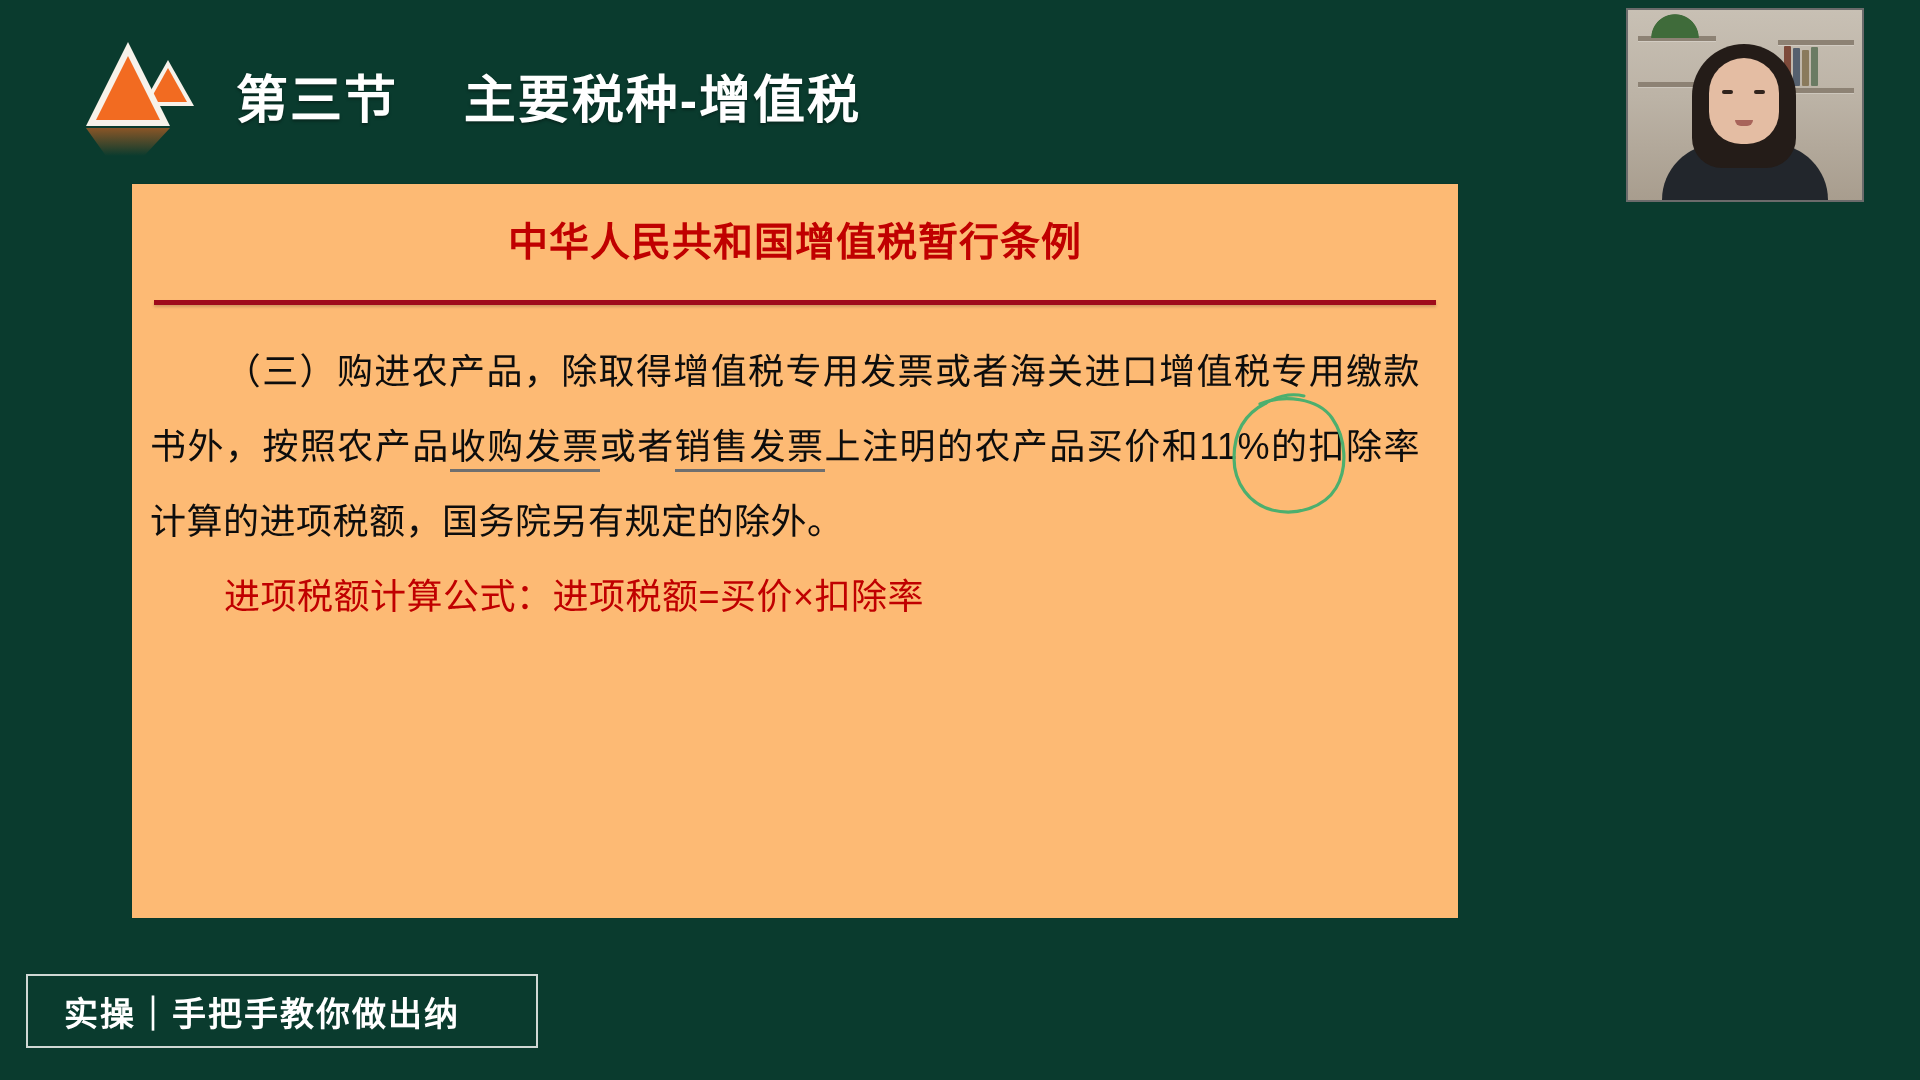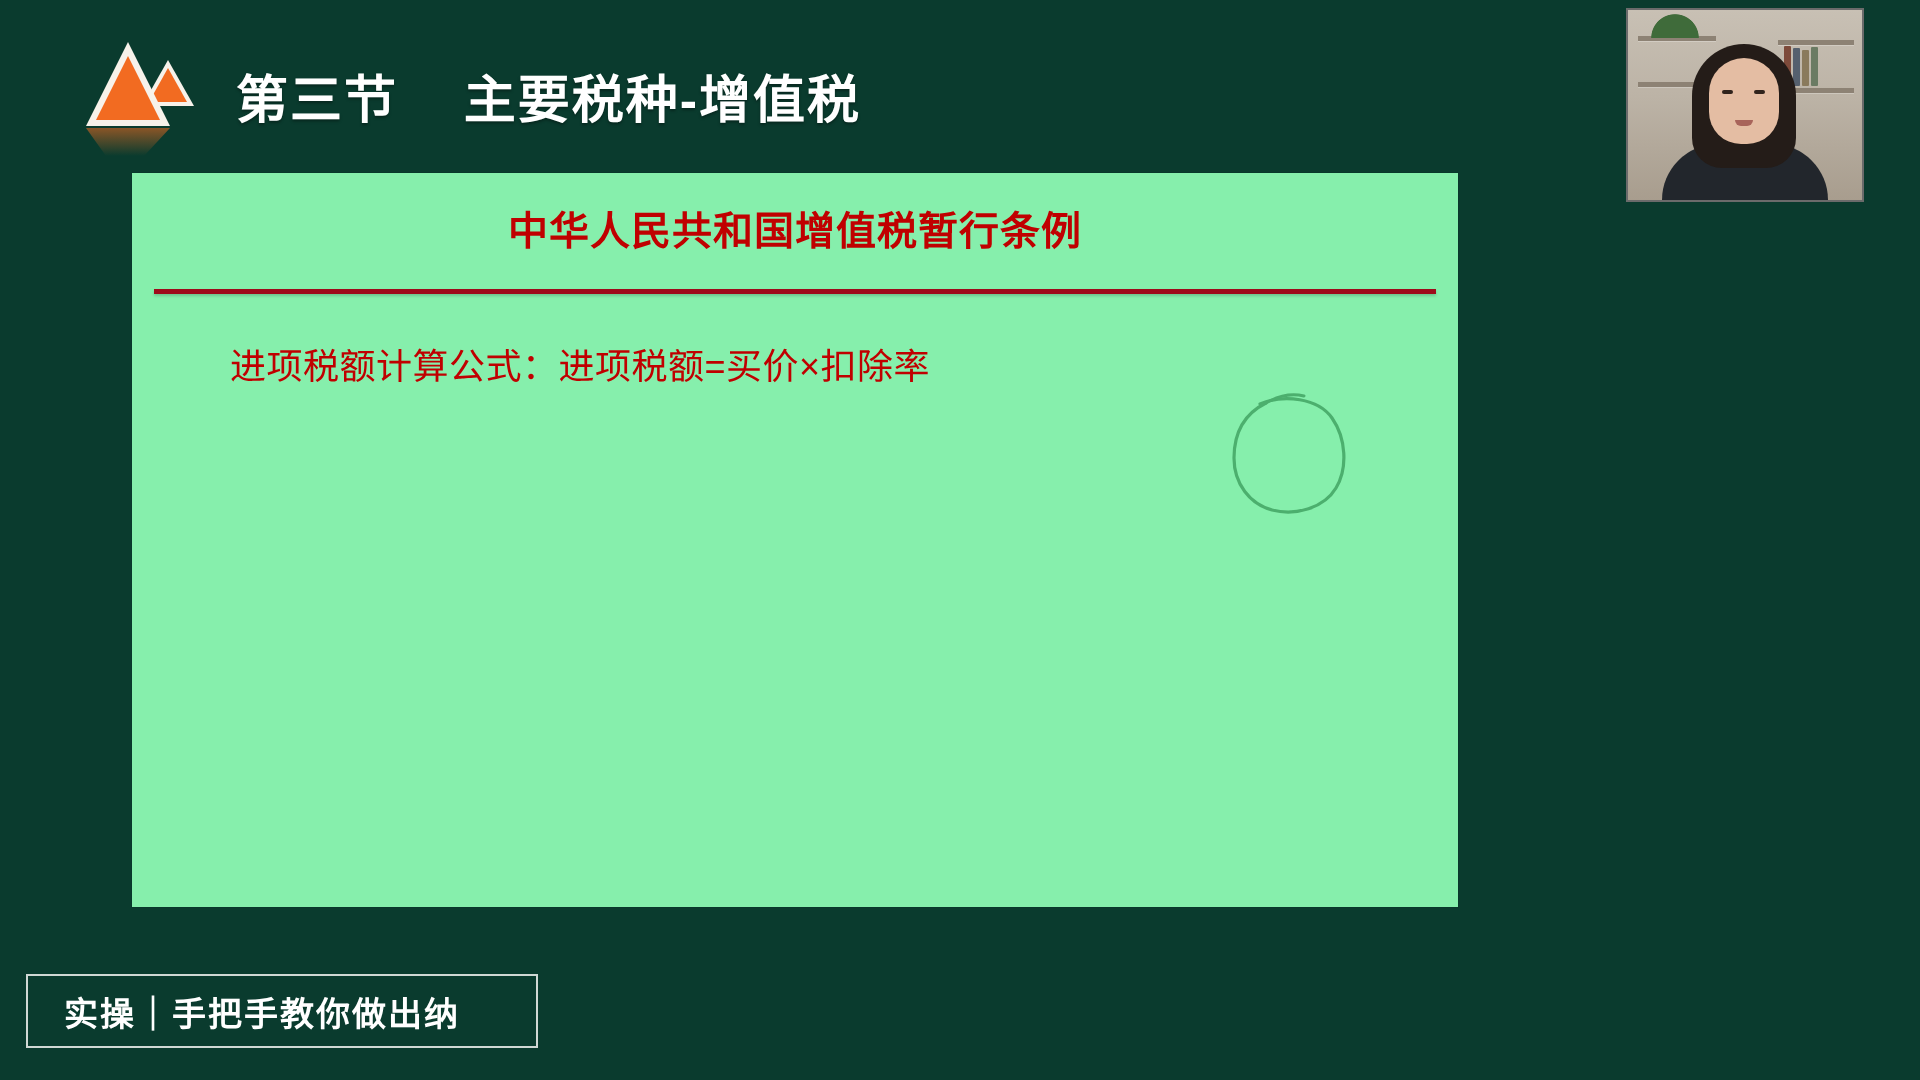--- a/index.html
+++ b/index.html
@@ -120,24 +120,24 @@
     left: 96px; bottom: 50px;
     width: 42px; height: 20px;
     background: #3b3f46;
     border-radius: 10px 10px 0 0;
   }
 
   
   .card {
     position: absolute;
     left: 132px;
-    top: 173px;
+    top: 184px;
     width: 1326px;
     height: 734px;
-    background: #86efac;
+    background: #fdba74;
     box-shadow: 0 0 0 1px rgba(0,0,0,.05);
   }
 
   .card-title {
     margin: 0;
     padding-top: 26px;
     text-align: center;
     color: #c00000;
     font-size: 40px;
     font-weight: bold;
@@ -171,21 +171,21 @@
     line-height: 75px;
     text-align: justify;
     text-justify: inter-ideograph;
     letter-spacing: .5px;
   }
   .para .indent { display: inline-block; width: 74px; }
 
   .u-line { border-bottom: 3px solid #6f6f6f; padding-bottom: 2px; }
 
   .formula {
-    margin: 6px;
+    margin: 0;
     padding: 0 18px;
     color: #c00000;
     font-size: 36px;
     line-height: 75px;
     letter-spacing: .5px;
   }
   .formula .indent { display: inline-block; width: 74px; }
 
   
   .annot-circle {
@@ -263,20 +263,23 @@
     <div class="cam-eye r"></div>
     <div class="cam-mouth"></div>
   </div>
 
   <div class="card">
     <h1 class="card-title">中华人民共和国增值税暂行条例</h1>
     <div class="card-divider"></div>
 
     <div class="card-body">
 
+      <p class="para">
+        <span class="indent"></span><span>（三）购进农产品，除取得增值税专用发票或者海关进口增值税专用缴款书外，按照农产品</span><span class="u-line">收购发票</span><span>或者</span><span class="u-line">销售发票</span><span>上注明的农产品买价和11%的扣除率计算的进项税额，国务院另有规定的除外。</span>
+      </p>
 
       <p class="formula">
         <span class="indent"></span><span>进项税额计算公式：进项税额=买价×扣除率</span>
       </p>
 
 
 
     </div>
   </div>
 

